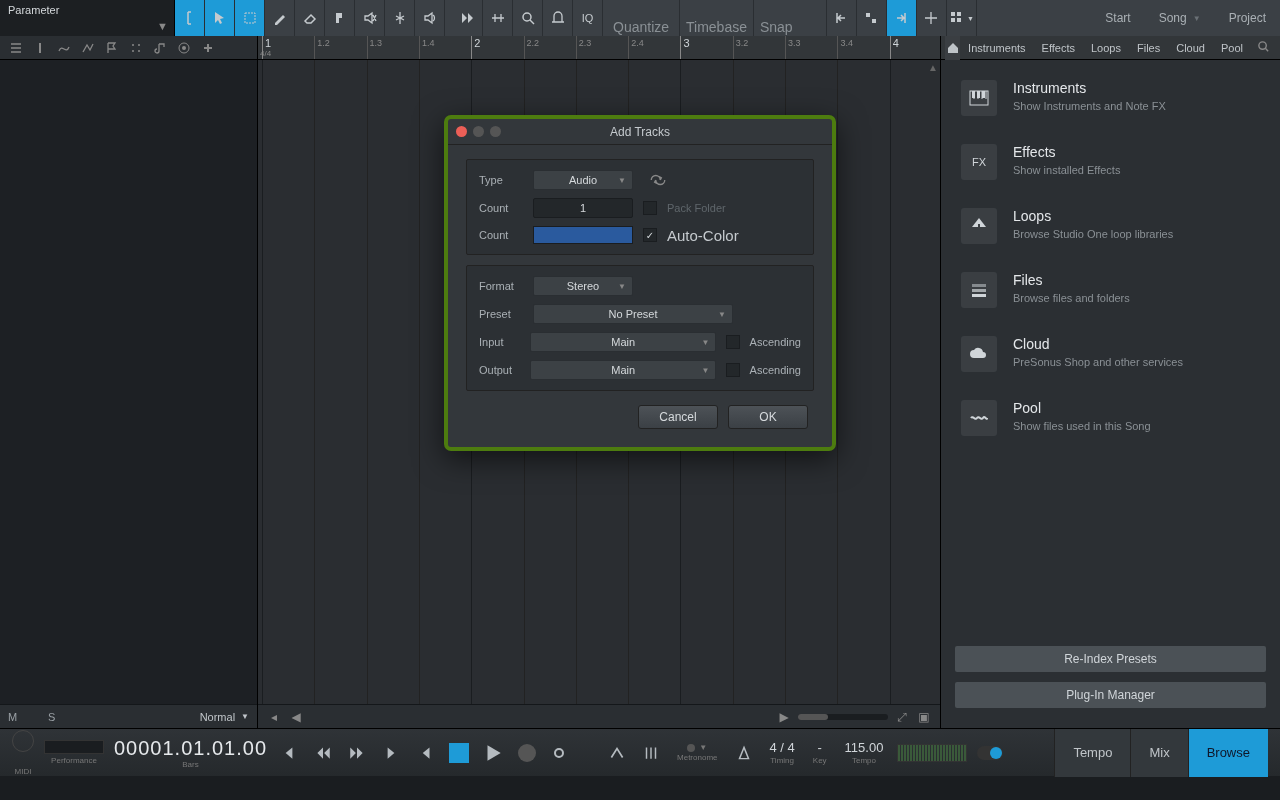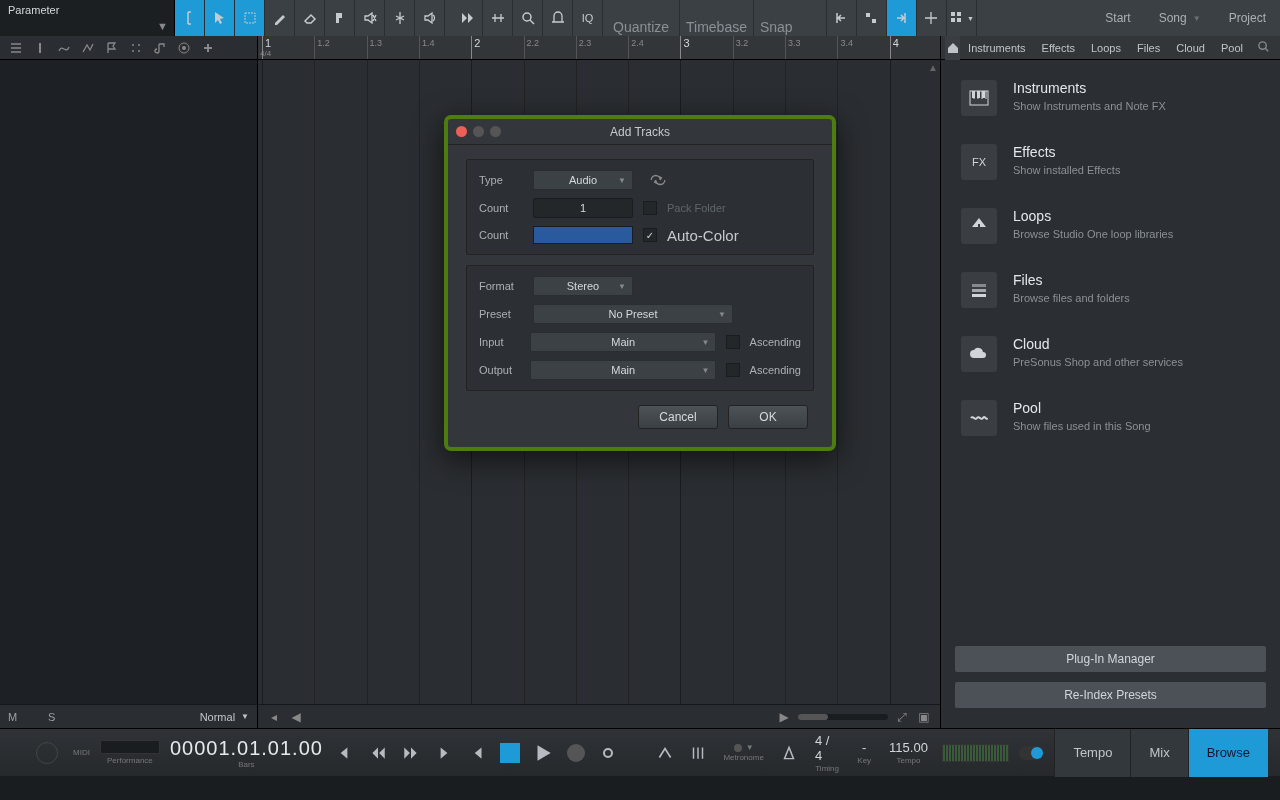--- a/index.html
+++ b/index.html
@@ -58,21 +58,21 @@
 .sb-item { display:flex; gap:16px; align-items:flex-start; cursor:pointer; padding:0 10px;}
 .sb-icon { width:36px; height:36px; background:#3a3e42; border-radius:3px; display:flex; align-items:center; justify-content:center; color:#d0d5d9; flex-shrink:0;}
 .sb-icon svg { width:22px; height:22px; }
 .sb-text .ttl { color:#e4e7ea; font-size:14px; margin-bottom:4px;}
 .sb-text .sub { color:#8a9095; font-size:11px;}
 #sidebar-foot { padding:10px 14px 20px; display:flex; flex-direction:column; gap:10px;}
 .sb-btn { height:26px; background:#4b5156; color:#d0d5d9; font-size:12px; display:flex; align-items:center; justify-content:center; border-radius:2px; cursor:pointer;}
 
 
 #transport { height:48px; background:linear-gradient(#2f3337,#25292c); border-top:1px solid #000; display:flex; align-items:center; padding:0 12px; gap:10px;}
-#transport .midi-ind { display:flex; align-items:center; gap:15px; font-size:8px; color:#777;margin-left:24px;}
+#transport .midi-ind { display:flex; flex-direction:column; align-items:center; gap:15px; font-size:8px; color:#777;}
 #transport .midi-dots { width:22px; height:22px; border:1px solid #444; border-radius:50%; position:relative;}
 #transport .timecode { font-family:"Menlo",monospace; font-size:20px; color:#e6e9ec; letter-spacing:1px; display:flex; flex-direction:column; align-items:center; }
 #transport .timecode .tlabel { font-size:8px; color:#777; letter-spacing:0;}
 #transport .tbtn { width:24px; height:24px; display:flex; align-items:center; justify-content:center; color:#b5bbc0; cursor:pointer;}
 #transport .tbtn svg { width:18px; height:18px;}
 #transport .tbtn.big svg { width:22px; height:22px;}
 #transport .stopbtn { width:20px; height:20px; background:#1e9bd7;}
 #transport .recbtn { width:18px; height:18px; background:#555; border-radius:50%;}
 #transport .loopbtn svg { width:26px; height:18px; }
 #transport .metric { display:flex; flex-direction:column; align-items:center; font-size:8px; color:#777; gap:1px; padding:0 4px;}
@@ -470,24 +470,24 @@
             </svg>
           </div>
           <div class="sb-text">
             <div class="ttl">Pool</div>
             <div class="sub">Show files used in this Song</div>
           </div>
         </div>
       </div>
     <div id="sidebar-foot">
       <div class="sb-btn">
+          <span>Re-Index Presets</span>
+        </div>
+      <div class="sb-btn">
           <span>Plug-In Manager</span>
-        </div>
-      <div class="sb-btn">
-          <span>Re-Index Presets</span>
         </div>
     </div>
   </div>
 </div>
 
 <div id="transport">
   <div class="midi-ind">
     <div class="midi-dots"></div>
     <span>MIDI</span>
   </div>

